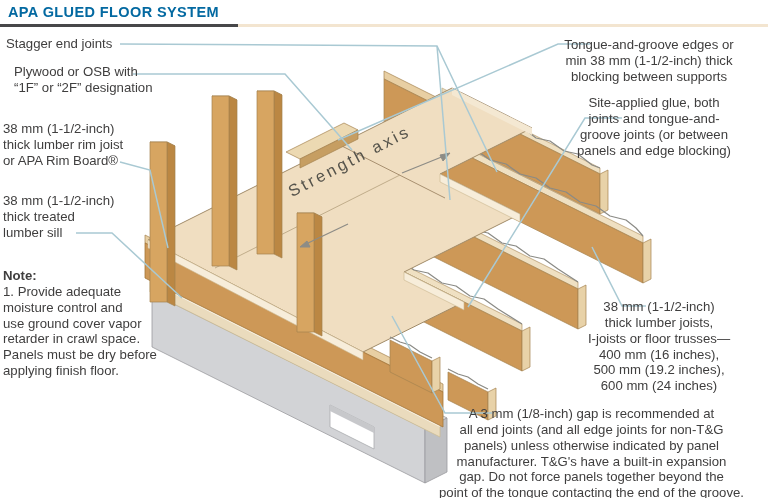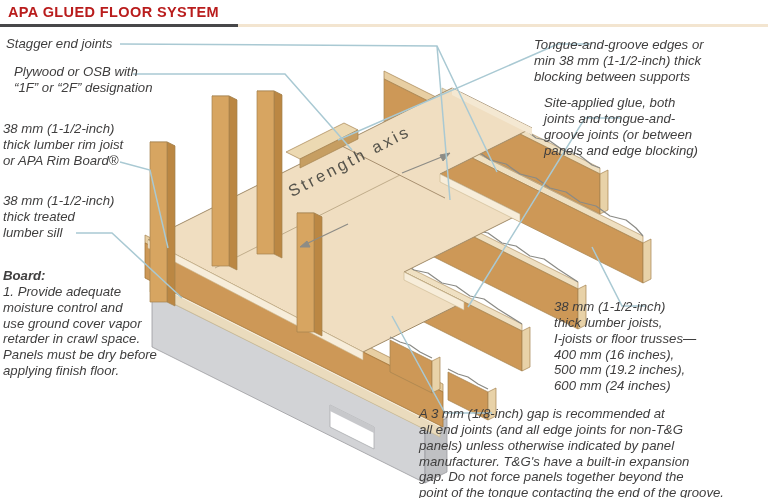--- a/index.html
+++ b/index.html
@@ -1,21 +1,21 @@
 <!DOCTYPE html>
 <html><head>
 <meta charset="utf-8">
 <style>
   html,body{margin:0;padding:0;background:#ffffff;}
   body{width:768px;height:498px;position:relative;overflow:hidden;
        font-family:"Liberation Sans",sans-serif;color:#3f3e3e;}
-  .label{position:absolute;white-space:pre-line;font-size:13.2px;line-height:1.2;font-style:italic;}
-  .r{text-align:left;}
+  .label{position:absolute;white-space:pre-line;font-size:13.2px;line-height:1.2;}
+  .r{text-align:center;}
   #title{position:absolute;left:8px;top:4px;font-size:14.5px;font-weight:bold;
-         letter-spacing:.4px;color:#b91c1c;}
+         letter-spacing:.4px;color:#0369a1;}
   #rule-light{position:absolute;left:0;top:24px;width:768px;height:3px;background:#f3e5d0;}
   #rule-dark{position:absolute;left:0;top:24px;width:238px;height:3px;background:#474749;}
   #scene{position:absolute;left:0;top:0;}
   #note-box{width:168px;}
   #note-box b{font-weight:bold;}
 </style>
 </head>
 <body>
 
 <div id="title">APA GLUED FLOOR SYSTEM</div>
@@ -160,21 +160,21 @@
 <div class="label" style="left:6px;top:36px;">Stagger end joints</div>
 <div class="label" style="left:14px;top:64px;">Plywood or OSB with
 “1F” or “2F” designation</div>
 <div class="label" style="left:3px;top:121px;">38 mm (1-1/2-inch)
 thick lumber rim joist
 or APA Rim Board®</div>
 <div class="label" style="left:3px;top:193px;">38 mm (1-1/2-inch)
 thick treated
 lumber sill</div>
 
-<div class="label" id="note-box" style="left:3px;top:268px;"><b>Board:</b><span>
+<div class="label" id="note-box" style="left:3px;top:268px;"><b>Note:</b><span>
 1. Provide adequate
 moisture control and
 use ground cover vapor
 retarder in crawl space.
 Panels must be dry before
 applying finish floor.</span></div>
 
 <div class="label r" style="right:4px;top:37px;width:230px;">Tongue-and-groove edges or
 min 38 mm (1-1/2-inch) thick
 blocking between supports</div>

